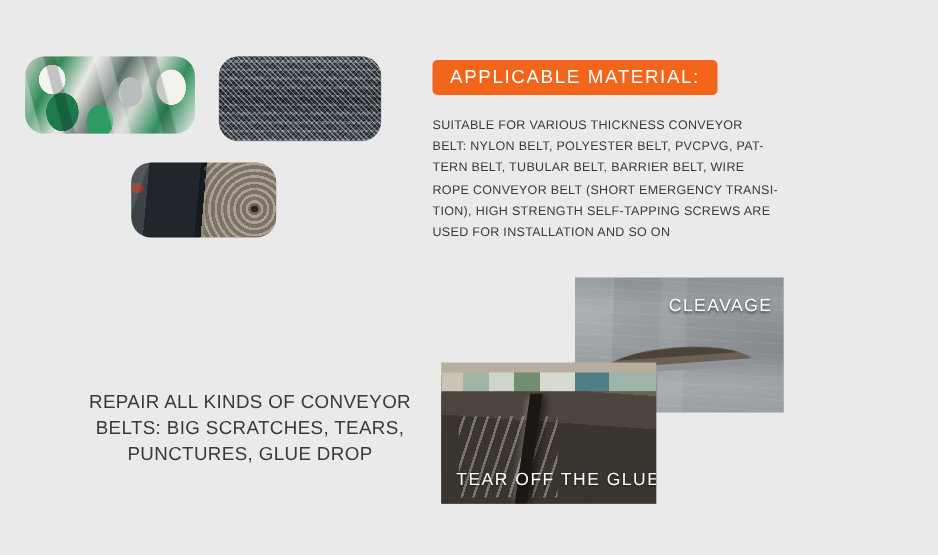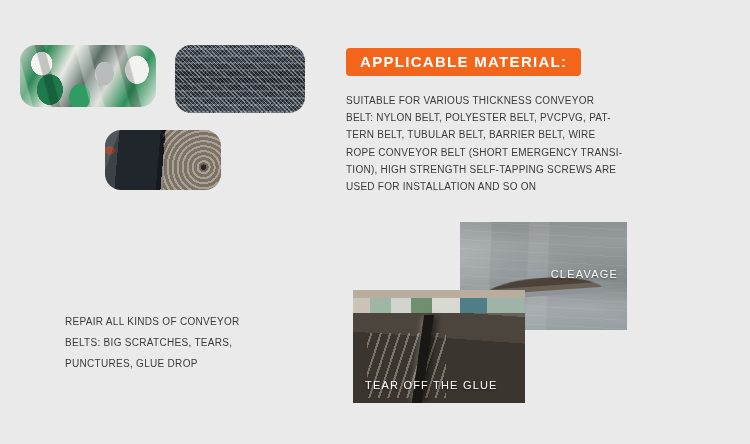--- a/index.html
+++ b/index.html
@@ -11,25 +11,24 @@
     overflow:hidden;
     -webkit-font-smoothing:antialiased;
   }
   .stage{position:absolute;left:0;top:0;width:750px;height:444px;}
 
   
   .photo{position:absolute;overflow:hidden;background:#8a8a8a;}
   .photo .cap{
     position:absolute;
     color:#ffffff;
-    font-size:11px;
+    font-size:14px;
     letter-spacing:1.2px;
     text-shadow:0 1px 2px rgba(0,0,0,.55);
     white-space:nowrap;
-    margin-top:32px;
   }
 
   
   .rounded{border-radius:16px;}
 
   
   #img-belt-rolls{left:20px;top:45px;width:136px;height:62px;
     background:
       radial-gradient(ellipse 22px 26px at 22% 72%, #1d7a4c 0 58%, rgba(0,0,0,0) 60%),
       radial-gradient(ellipse 18px 22px at 44% 84%, #2f9c63 0 58%, rgba(0,0,0,0) 60%),
@@ -76,42 +75,43 @@
       radial-gradient(ellipse 10px 8px at 8% 34%, #8c3a26 0 50%, rgba(0,0,0,0) 55%);
   }
 
   
   #badge-applicable-material{
     position:absolute;left:346px;top:48px;
     padding:6px 14px 7px 14px;
     border-radius:4px;
     color:#ffffff;
     font-size:15px;
-    font-weight:bold;
+    font-weight:normal;
     letter-spacing:1.3px;
     line-height:1;
     white-space:nowrap;
   }
 
   
   #text-applicable-material{
     position:absolute;left:346px;top:92px;width:322px;
     color:#3a3a3a;
     font-size:10px;
     line-height:17.2px;
     letter-spacing:.25px;
     white-space:pre-line;
   }
   #text-repair-scope{
     position:absolute;left:65px;top:311px;width:270px;
     color:#3a3a3a;
-    font-size:10px;
+    font-size:15px;
     line-height:21px;
     letter-spacing:.3px;
     white-space:pre-line;
+    text-align:center;
   }
 
   
   
   #photo-cleavage{left:460px;top:222px;width:167px;height:108px;z-index:3;
     background:
       linear-gradient(178deg,#9aa0a3 0%, #a7adb0 22%, #9ba1a4 40%, #8f9598 58%, #a2a8ab 78%, #979da0 100%);
   }
   #photo-cleavage .flaw{
     position:absolute;left:12%;top:52%;width:74%;height:17%;

